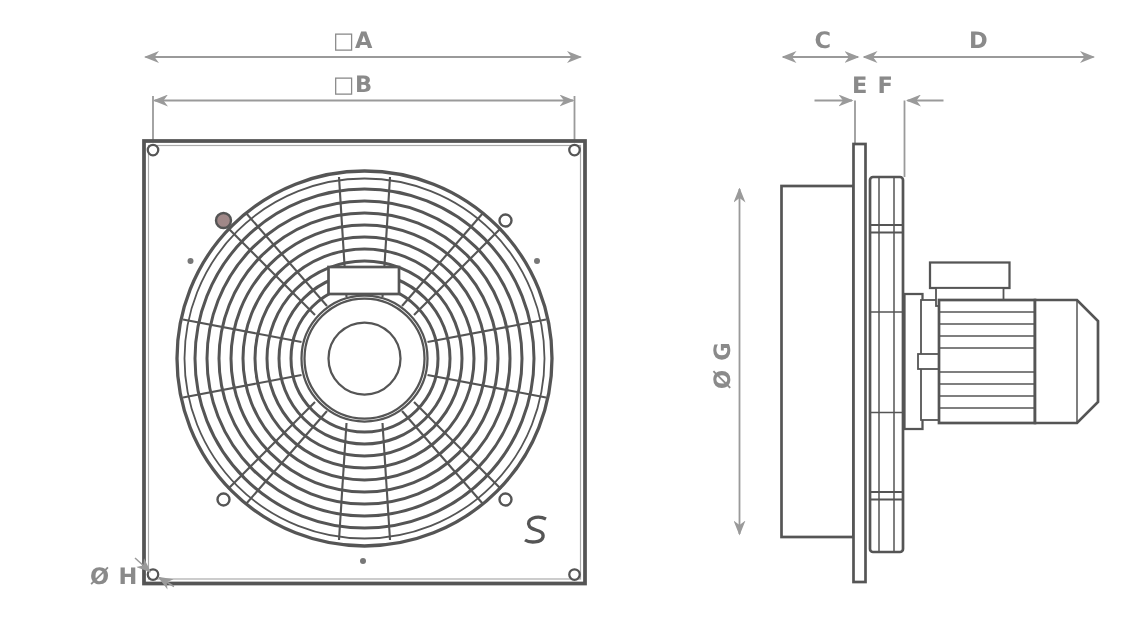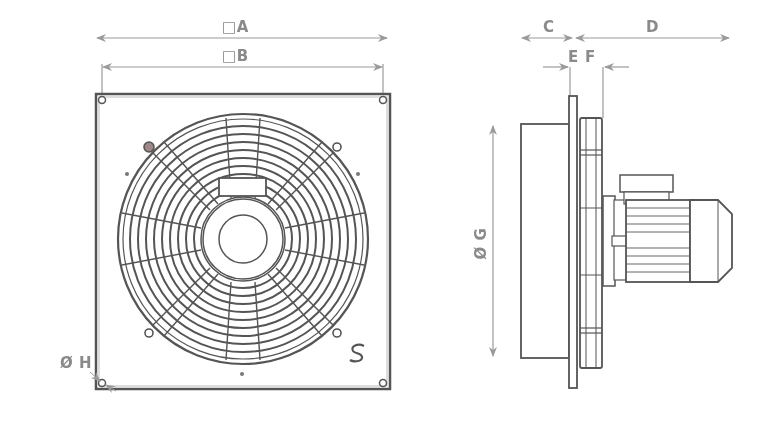--- a/index.html
+++ b/index.html
@@ -161,14 +161,14 @@
   </svg>
 
   
   <div class="dim-label" style="left:222px; top:20px;">□A</div>
   <div class="dim-label" style="left:222px; top:49px;">□B</div>
   <div class="dim-label" style="left:543px; top:20px;">C</div>
   <div class="dim-label" style="left:646px; top:20px;">D</div>
   <div class="dim-label" style="left:568px; top:50px;">E</div>
   <div class="dim-label" style="left:585px; top:50px;">F</div>
   <div class="dim-label rot" style="left:466px; top:236px;">Ø G</div>
-  <div class="dim-label" style="left:60px; top:356px;">Ø H</div>
+  <div class="dim-label" style="left:60px; top:377px;">Ø H</div>
 </div>
 
 </body></html>

